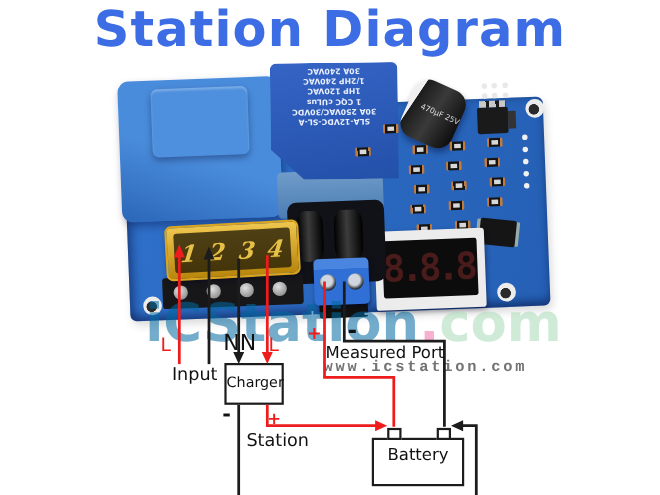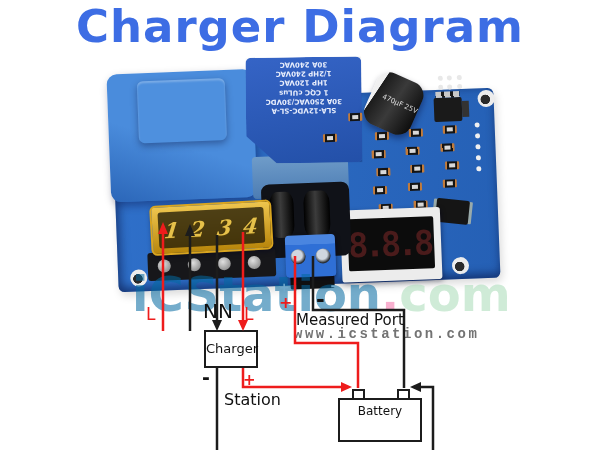--- a/index.html
+++ b/index.html
@@ -86,29 +86,29 @@
   #wm-big .b1,#wm-big .b2{color:#0369a1;}
   #wm-big .bd{color:#f470a8;}
   #wm-big .b3{color:#a9dcb8;}
   #wm-url{left:294px;top:326px;font-family:Liberation Mono, monospace;font-weight:bold;font-size:14px;
           letter-spacing:2.5px;color:#737373;z-index:4;white-space:nowrap;}
 
   
   #wires{left:0;top:0;z-index:10;}
   .dbox{border:2px solid #1c1c1c;background:#fff;box-sizing:border-box;text-align:center;z-index:9;}
   #charger-box{left:204px;top:330px;width:54px;height:38px;font-size:13px;line-height:34px;color:#111;}
-  #battery-box{left:338px;top:398px;width:84px;height:44px;font-size:12px;line-height:1.35;color:#111;padding-top:3px;}
+  #battery-box{left:338px;top:398px;width:84px;height:44px;font-size:15px;line-height:1.35;color:#111;padding-top:3px;}
   .stub{border:2px solid #1c1c1c;background:#fff;box-sizing:border-box;width:13px;height:11px;z-index:9;}
   .lab{z-index:11;color:#111;white-space:nowrap;}
   .red{color:#ee1c1c;}
 </style>
 </head>
 <body>
 
-<div id="title" class="abs">Charger Diagram</div>
+<div id="title" class="abs">Station Diagram</div>
 
 <div id="board" class="abs">
   <div id="xformer" class="abs">
     <div id="xformer-cap" class="abs"></div>
   </div>
   <div id="relay-base" class="abs"></div>
   <div id="relay" class="abs">
     <div id="relay-text" class="abs">
       <div>SLA-12VDC-SL-A</div>
       <div>30A 250VAC/30VDC</div>
@@ -229,16 +229,17 @@
   </g>
 </svg>
 
 <div class="lab red abs" style="left:146px;top:304px;font-size:17px;">L</div>
 <div class="lab abs" style="left:203px;top:299px;font-size:20px;">NN</div>
 <div class="lab red abs" style="left:244px;top:304px;font-size:17px;">L</div>
 <div class="lab red abs" style="left:279px;top:293px;font-size:16px;font-weight:bold;">+</div>
 <div class="lab abs" style="left:316px;top:288px;font-size:21px;font-weight:bold;">-</div>
 <div class="lab abs" style="left:296px;top:311px;font-size:15px;">Measured Port</div>
 <div class="lab abs" style="left:147px;top:330px;width:60px;text-align:center;font-size:16px;line-height:1.25;">
+  <div>Input</div>
 </div>
 <div class="lab abs" style="left:202px;top:366px;font-size:19px;font-weight:bold;">-</div>
 <div class="lab red abs" style="left:243px;top:371px;font-size:15px;font-weight:bold;">+</div>
 <div class="lab abs" style="left:224px;top:390px;font-size:16px;">Station</div>
 
 </body></html>

